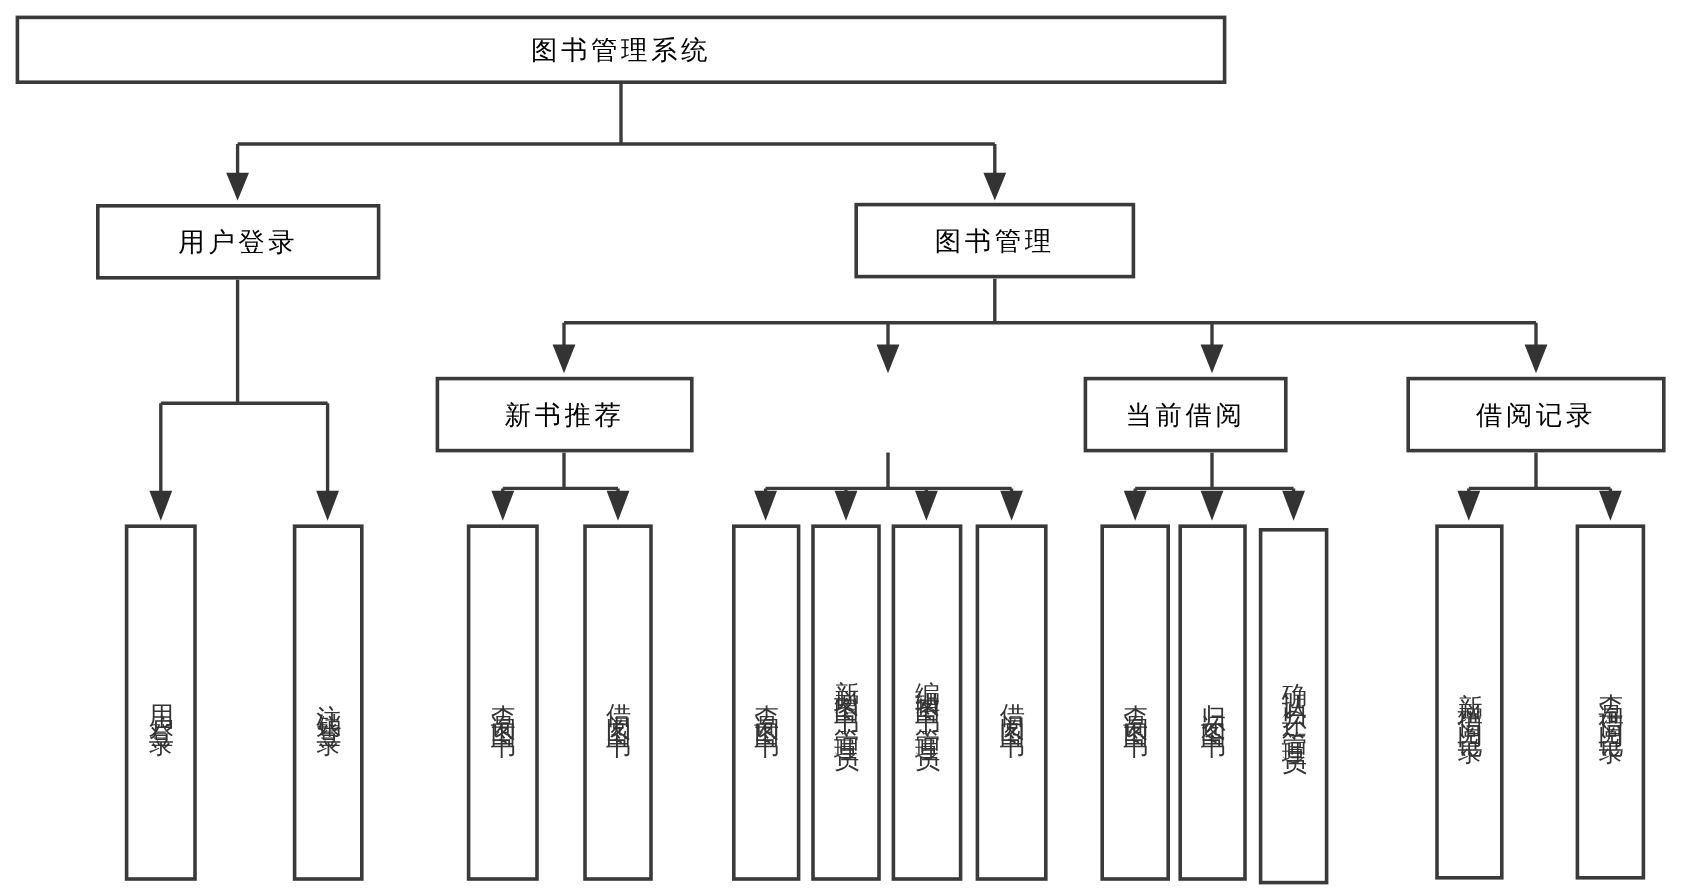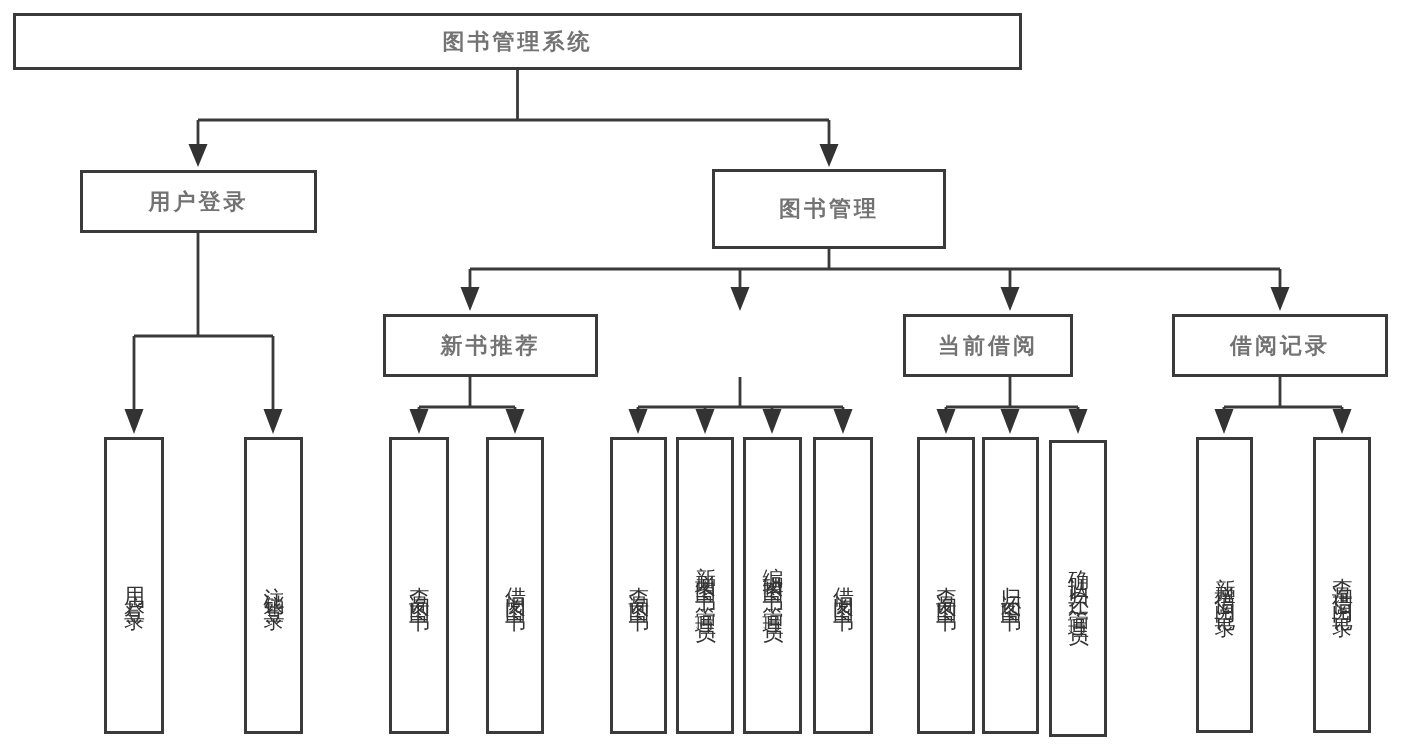--- a/index.html
+++ b/index.html
@@ -35,24 +35,23 @@
     position: absolute;
     background: #ffffff;
     border: 3px solid #3a3a3a;
     box-sizing: border-box;
     display: flex;
     align-items: center;
     justify-content: center;
   }
   .hlabel {
     font-size: 22px;
-    color: #737373;
+    color: #000000;
     letter-spacing: 3px;
     white-space: nowrap;
-    font-weight: bold;
   }
   .vlabel {
     writing-mode: vertical-rl;
     text-orientation: mixed;
     font-size: 21px;
     line-height: 1.1;
     letter-spacing: 8px;
     color: #333333;
     white-space: nowrap;
   }
@@ -123,25 +122,25 @@
     </g>
   </svg>
 
   <div class="node" style="left:13px; top:13px; width:1009px; height:57px;">
     <span class="hlabel">图书管理系统</span>
   </div>
 
   <div class="node" style="left:80px; top:170px; width:237px; height:63px;">
     <span class="hlabel">用户登录</span>
   </div>
-  <div class="node" style="left:712px; top:169px; width:234px; height:80px;">
+  <div class="node" style="left:712px; top:169px; width:234px; height:63px;">
     <span class="hlabel">图书管理</span>
   </div>
 
-  <div class="node" style="left:363px; top:314px; width:215px; height:63px;margin-left:20px;">
+  <div class="node" style="left:363px; top:314px; width:215px; height:63px;">
     <span class="hlabel">新书推荐</span>
   </div>
   <div class="node" style="left:903px; top:314px; width:170px; height:63px;">
     <span class="hlabel">当前借阅</span>
   </div>
   <div class="node" style="left:1172px; top:314px; width:216px; height:63px;">
     <span class="hlabel">借阅记录</span>
   </div>
 
   <div class="node" style="left:104px; top:437px; width:60px; height:297px;">

